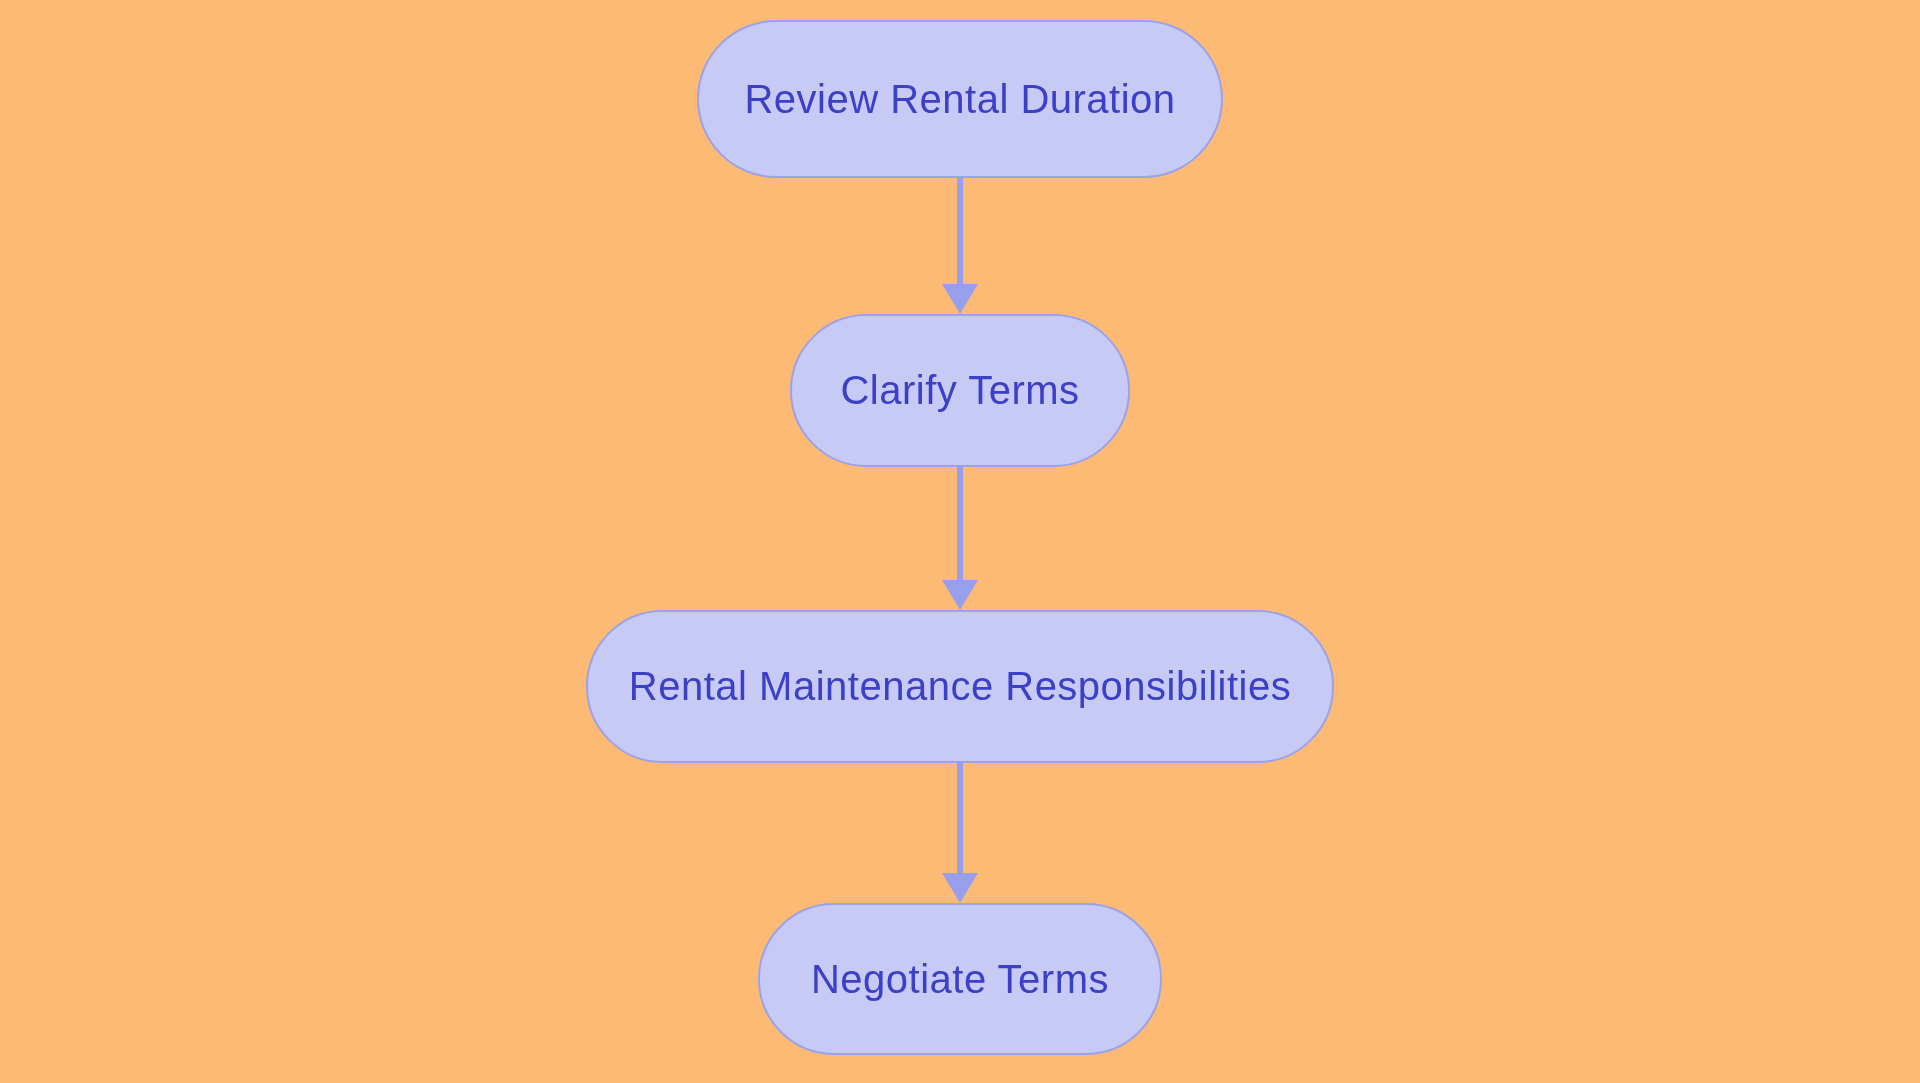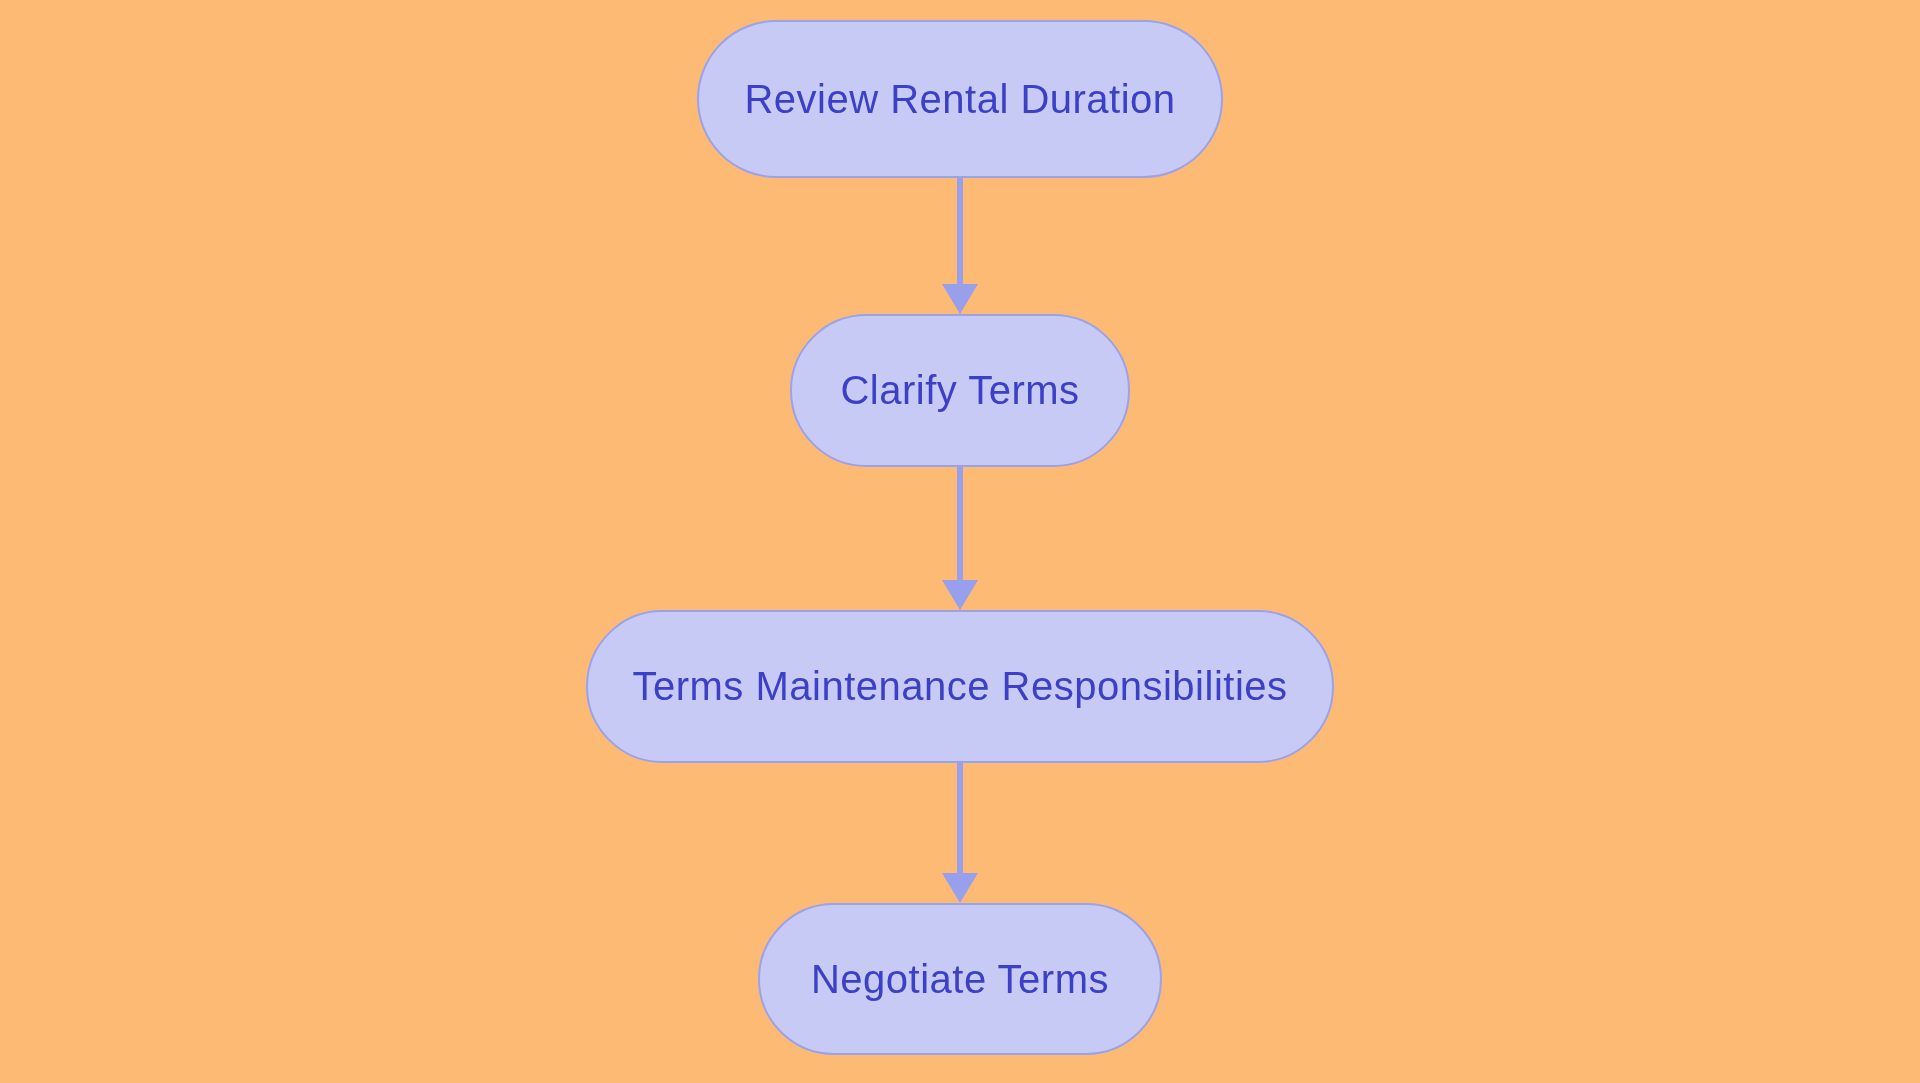--- a/index.html
+++ b/index.html
@@ -79,21 +79,21 @@
   <div class="node n2">
     <span>Clarify Terms</span>
   </div>
 
   <div class="arrow a2">
     <div class="shaft"></div>
     <div class="head"></div>
   </div>
 
   <div class="node n3">
-    <span>Terms Maintenance Responsibilities</span>
+    <span>Rental Maintenance Responsibilities</span>
   </div>
 
   <div class="arrow a3">
     <div class="shaft"></div>
     <div class="head"></div>
   </div>
 
   <div class="node n4">
     <span>Negotiate Terms</span>
   </div>

